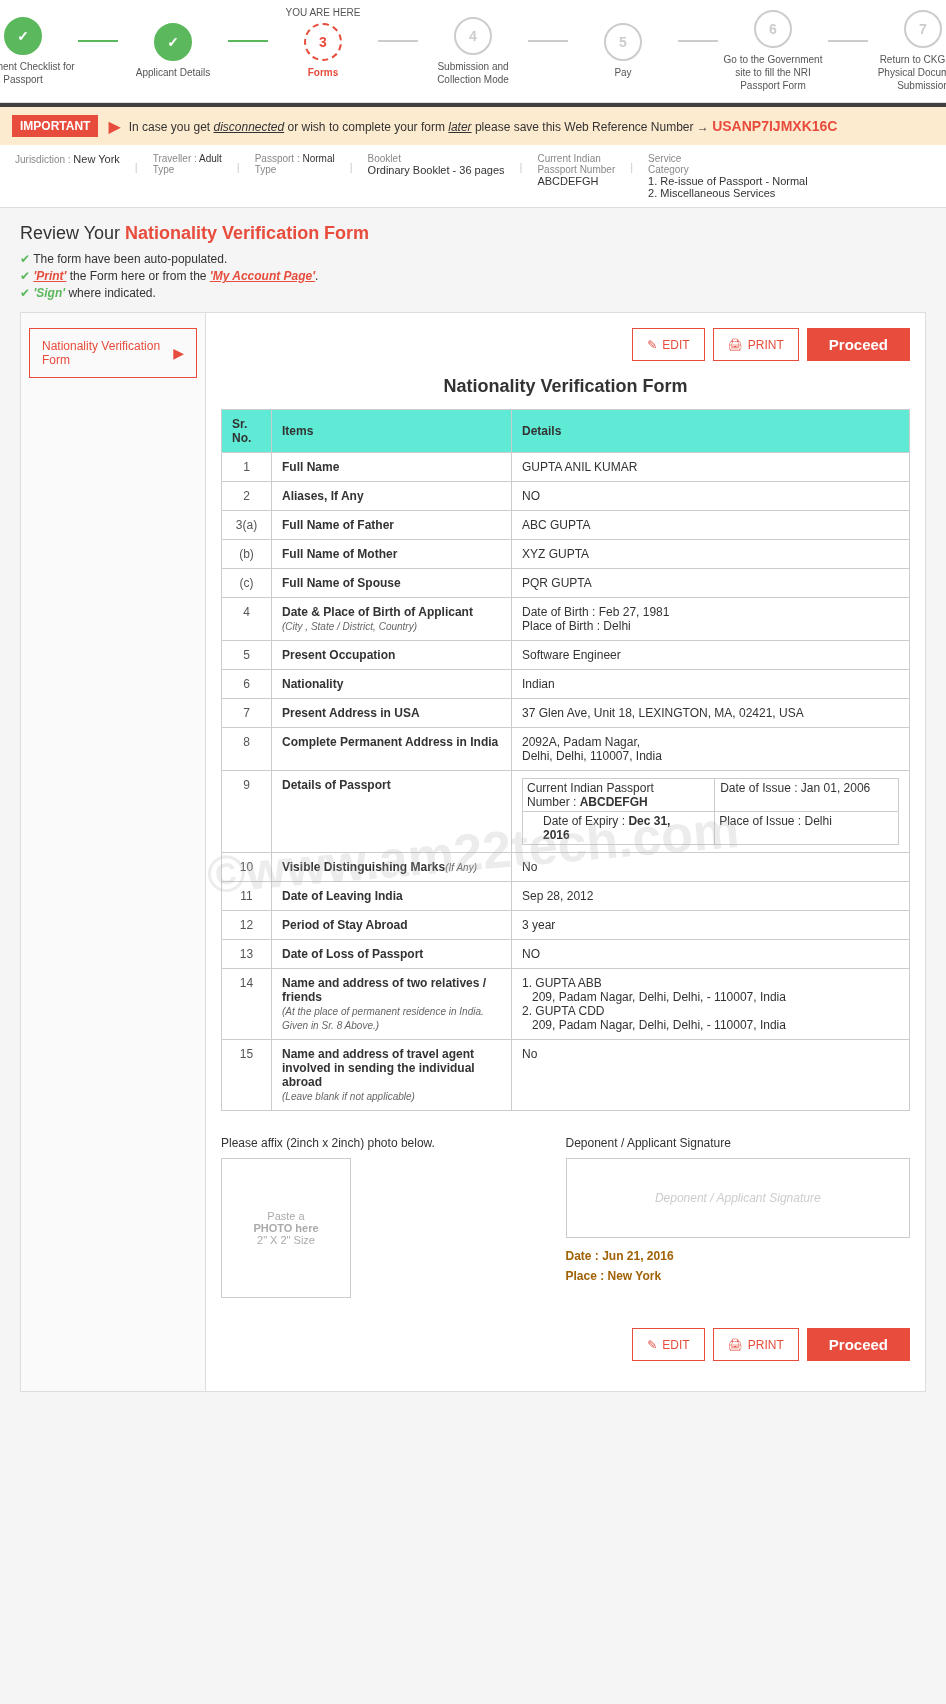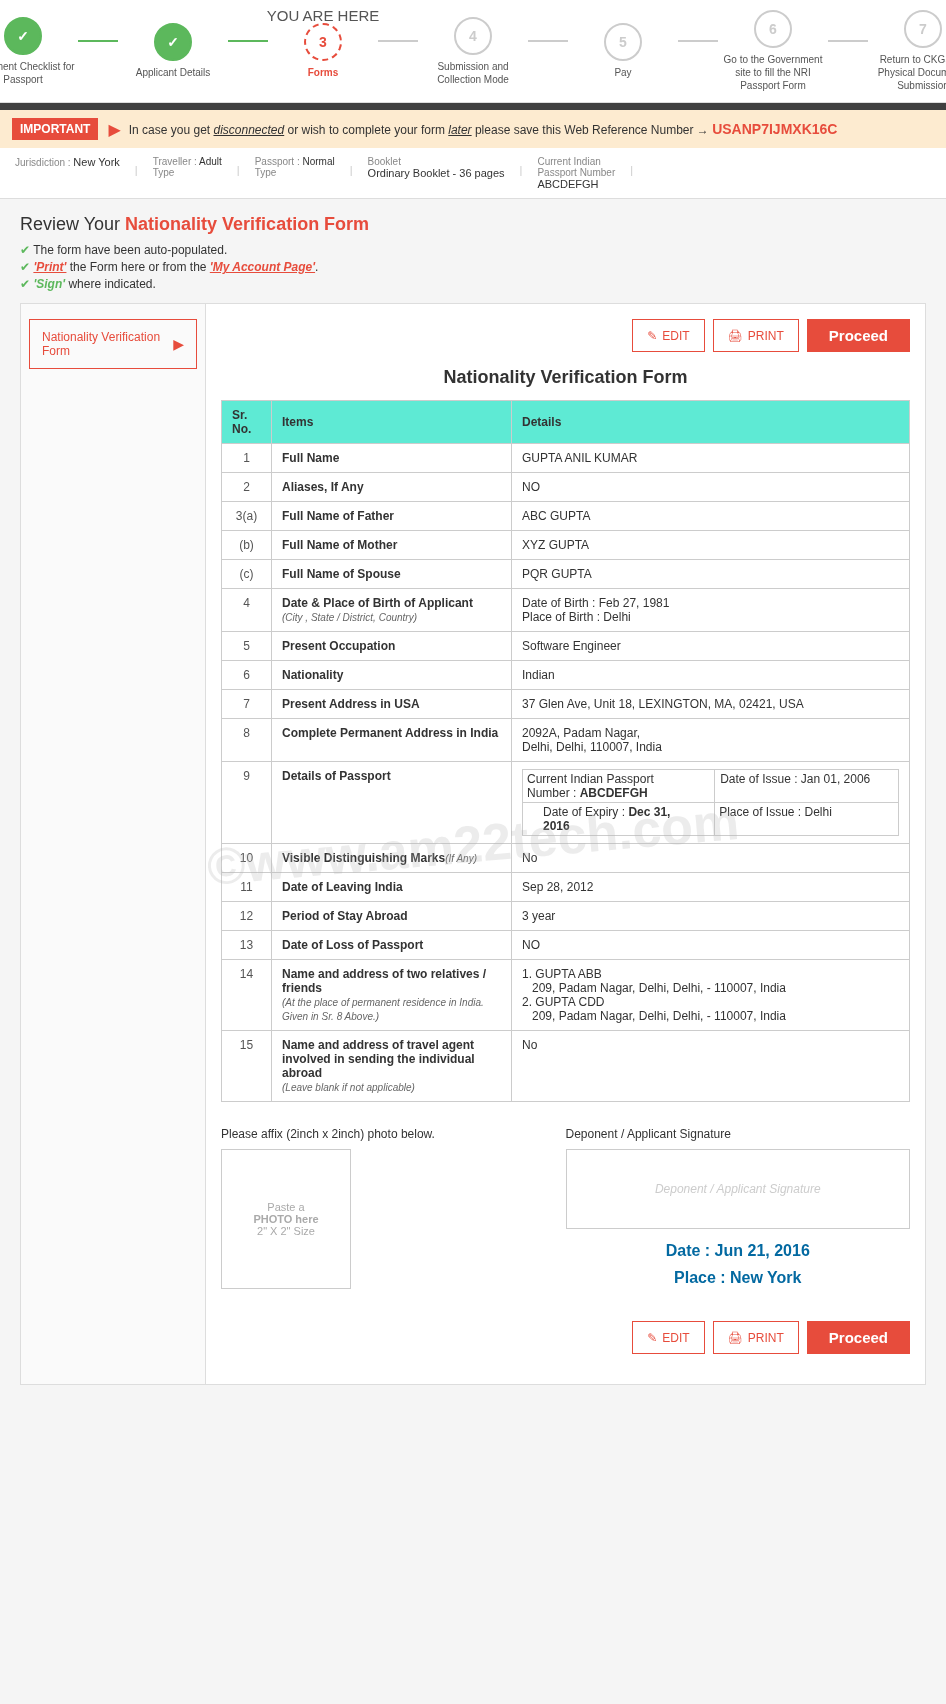--- a/index.html
+++ b/index.html
@@ -12,21 +12,21 @@
     .step-circle { width: 38px; height: 38px; border-radius: 50%; display: flex; align-items: center; justify-content: center; font-size: 14px; font-weight: bold; border: 2px solid #ccc; background: #fff; color: #ccc; }
     .step-circle.done { background: #5cb85c; border-color: #5cb85c; color: #fff; }
     .step-circle.active { background: #fff; border-color: #e74c3c; color: #e74c3c; border-width: 2px; border-style: dashed; }
     .step-circle.inactive { background: #fff; border-color: #ccc; color: #ccc; }
     .step-label { font-size: 10px; text-align: center; color: #555; margin-top: 5px; line-height: 1.3; }
     .step-label.active { color: #e74c3c; font-weight: bold; }
     .step-connector { width: 40px; height: 2px; background: #ccc; margin-bottom: 20px; }
     .step-connector.done-line { background: #5cb85c; }
 
     
-    .important-banner { background: #fdebd0; padding: 8px 12px; display: flex; align-items: center; border-top: 7px solid #404040; }
+    .important-banner { background: #fdebd0; padding: 8px 12px; display: flex; align-items: center; border-top: 4px solid #404040; }
     .important-tag { background: #e74c3c; color: #fff; font-weight: bold; padding: 4px 8px; font-size: 12px; margin-right: 10px; white-space: nowrap; }
     .banner-text { font-size: 12px; color: #333; flex: 1; }
     .banner-text em { font-style: italic; text-decoration: underline; }
     .ref-number { color: #e74c3c; font-weight: bold; font-size: 14px; }
 
     
     .info-bar { background: #fff; padding: 8px 15px; display: flex; align-items: flex-start; gap: 15px; border-bottom: 1px solid #ddd; font-size: 11px; flex-wrap: wrap; }
     .info-item { display: flex; flex-direction: column; }
     .info-label { color: #888; font-size: 10px; }
     .info-sep { color: #ccc; margin-top: 8px; }
@@ -65,21 +65,21 @@
     .data-table td.detail { }
 
     
     .photo-sig-section { display: flex; justify-content: space-between; margin-top: 15px; padding: 10px 0; }
     .photo-area { width: 45%; }
     .photo-label { font-size: 12px; color: #333; margin-bottom: 8px; }
     .photo-box { width: 130px; height: 140px; border: 1px solid #ccc; display: flex; flex-direction: column; align-items: center; justify-content: center; color: #aaa; font-size: 11px; }
     .sig-area { width: 50%; }
     .sig-label { font-size: 12px; color: #333; margin-bottom: 8px; }
     .sig-box { border: 1px solid #ccc; min-height: 80px; display: flex; align-items: center; justify-content: center; color: #ccc; font-size: 12px; font-style: italic; margin-bottom: 8px; padding: 10px; }
-    .sig-info { font-size: 16px; color: #0369a1; line-height: 1.7; text-align: center; }
+    .sig-info { font-size: 12px; color: #a16207; line-height: 1.7; }
     .sig-info span { font-weight: bold; }
 
     
     .watermark-wrapper { position: relative; }
     .watermark { position: absolute; top: 50%; left: 50%; transform: translate(-50%, -50%) rotate(-5deg); font-size: 52px; color: rgba(180,180,180,0.25); font-weight: bold; pointer-events: none; white-space: nowrap; z-index: 10; user-select: none; }
 
     .step-pos { position: relative; }
   </style>
 </head>
 <body>
@@ -93,21 +93,21 @@
     </div>
     <div class="step-connector done-line"></div>
 
     <div class="step">
       <div class="step-circle done">✓</div>
       <div class="step-label">Applicant Details</div>
     </div>
     <div class="step-connector done-line"></div>
 
     <div class="step step-pos">
-      <div style="font-size:15px;color:#555;text-align:right;position:absolute;top:-16px;left:50%;transform:translateX(-50%);white-space:nowrap;">YOU ARE HERE</div>
+      <div style="font-size:10px;color:#555;text-align:right;position:absolute;top:-16px;left:50%;transform:translateX(-50%);white-space:nowrap;">YOU ARE HERE</div>
       <div class="step-circle active">3</div>
       <div class="step-label active">Forms</div>
     </div>
     <div class="step-connector"></div>
 
     <div class="step">
       <div class="step-circle inactive">4</div>
       <div class="step-label">Submission and Collection Mode</div>
     </div>
     <div class="step-connector"></div>
@@ -159,20 +159,26 @@
     <span class="info-label">Booklet</span>
     <span style="color:#333;font-size:11px;">Ordinary Booklet - 36 pages</span>
   </div>
   <span class="info-sep">|</span>
   <div class="info-item">
     <span class="info-label">Current Indian</span>
     <span class="info-label">Passport Number</span>
     <span style="color:#333;font-size:11px;">ABCDEFGH</span>
   </div>
   <span class="info-sep">|</span>
+  <div class="info-item">
+    <span class="info-label">Service</span>
+    <span class="info-label">Category</span>
+    <span style="color:#333;font-size:11px;">1. Re-issue of Passport - Normal</span>
+    <span style="color:#333;font-size:11px;">2. Miscellaneous Services</span>
+  </div>
 </div>
 
 <div class="main-content">
   <div class="review-title">
     Review Your <span>Nationality Verification Form</span>
   </div>
   <ul class="checklist">
     <li>The form have been auto-populated.</li>
     <li>
       <span class="red">'Print'</span> the Form here or from the <span class="red">'My Account Page'</span>.

